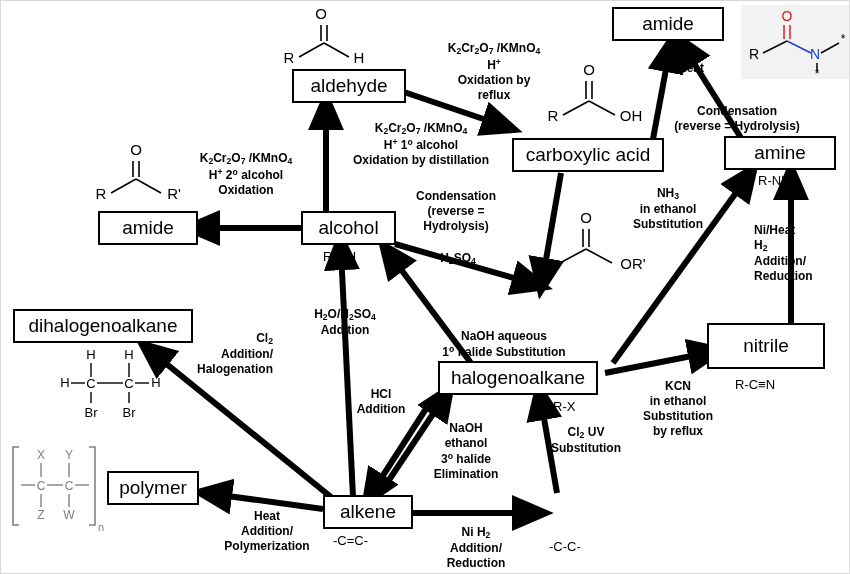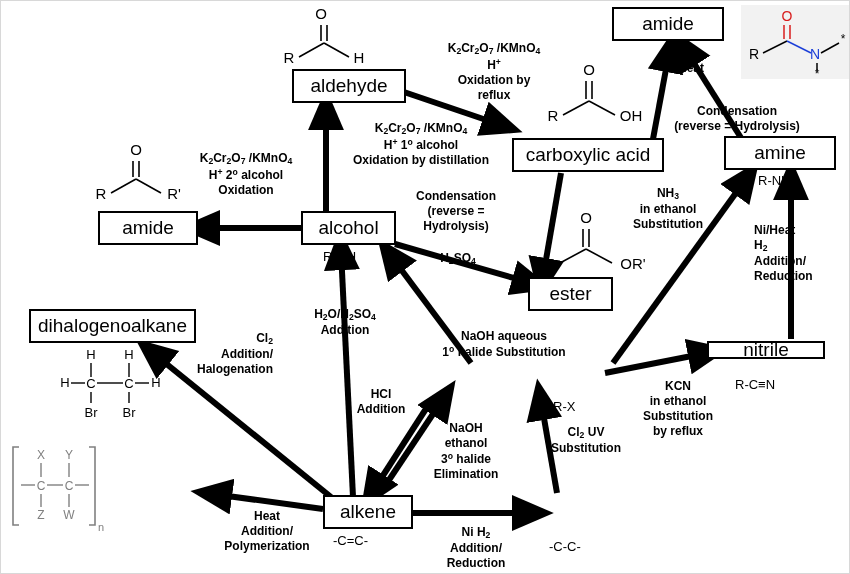--- a/index.html
+++ b/index.html
@@ -137,33 +137,36 @@
   </div>
 
   <div class="node" style="left:97px; top:210px; width:100px; height:34px;">
     <span>amide</span>
   </div>
 
   <div class="node" style="left:300px; top:210px; width:95px; height:34px;">
     <span>alcohol</span>
   </div>
 
-  <div class="node" style="left:527px; top:276px; width:85px; height:34px;">
-    <span>ester</span>
-  </div>
-
-  <div class="node" style="left:28px; top:308px; width:167px; height:34px;text-align:center;">
+
+  <div class="node" style="left:12px; top:308px; width:180px; height:34px;text-align:center;">
     <span>dihalogenoalkane</span>
   </div>
 
-
-  <div class="node" style="left:706px; top:340px; width:118px; height:18px;">
+  <div class="node" style="left:437px; top:360px; width:160px; height:34px;">
+    <span>halogenoalkane</span>
+  </div>
+
+  <div class="node" style="left:706px; top:322px; width:118px; height:46px;">
     <span>nitrile</span>
   </div>
 
+  <div class="node" style="left:106px; top:470px; width:92px; height:34px;">
+    <span>polymer</span>
+  </div>
 
   <div class="node" style="left:322px; top:494px; width:90px; height:34px;">
     <span>alkene</span>
   </div>
 
 
   <div class="formula" style="left:322px; top:248px;">
     <span>R-OH</span>
   </div>
   <div class="formula" style="left:757px; top:172px;">

